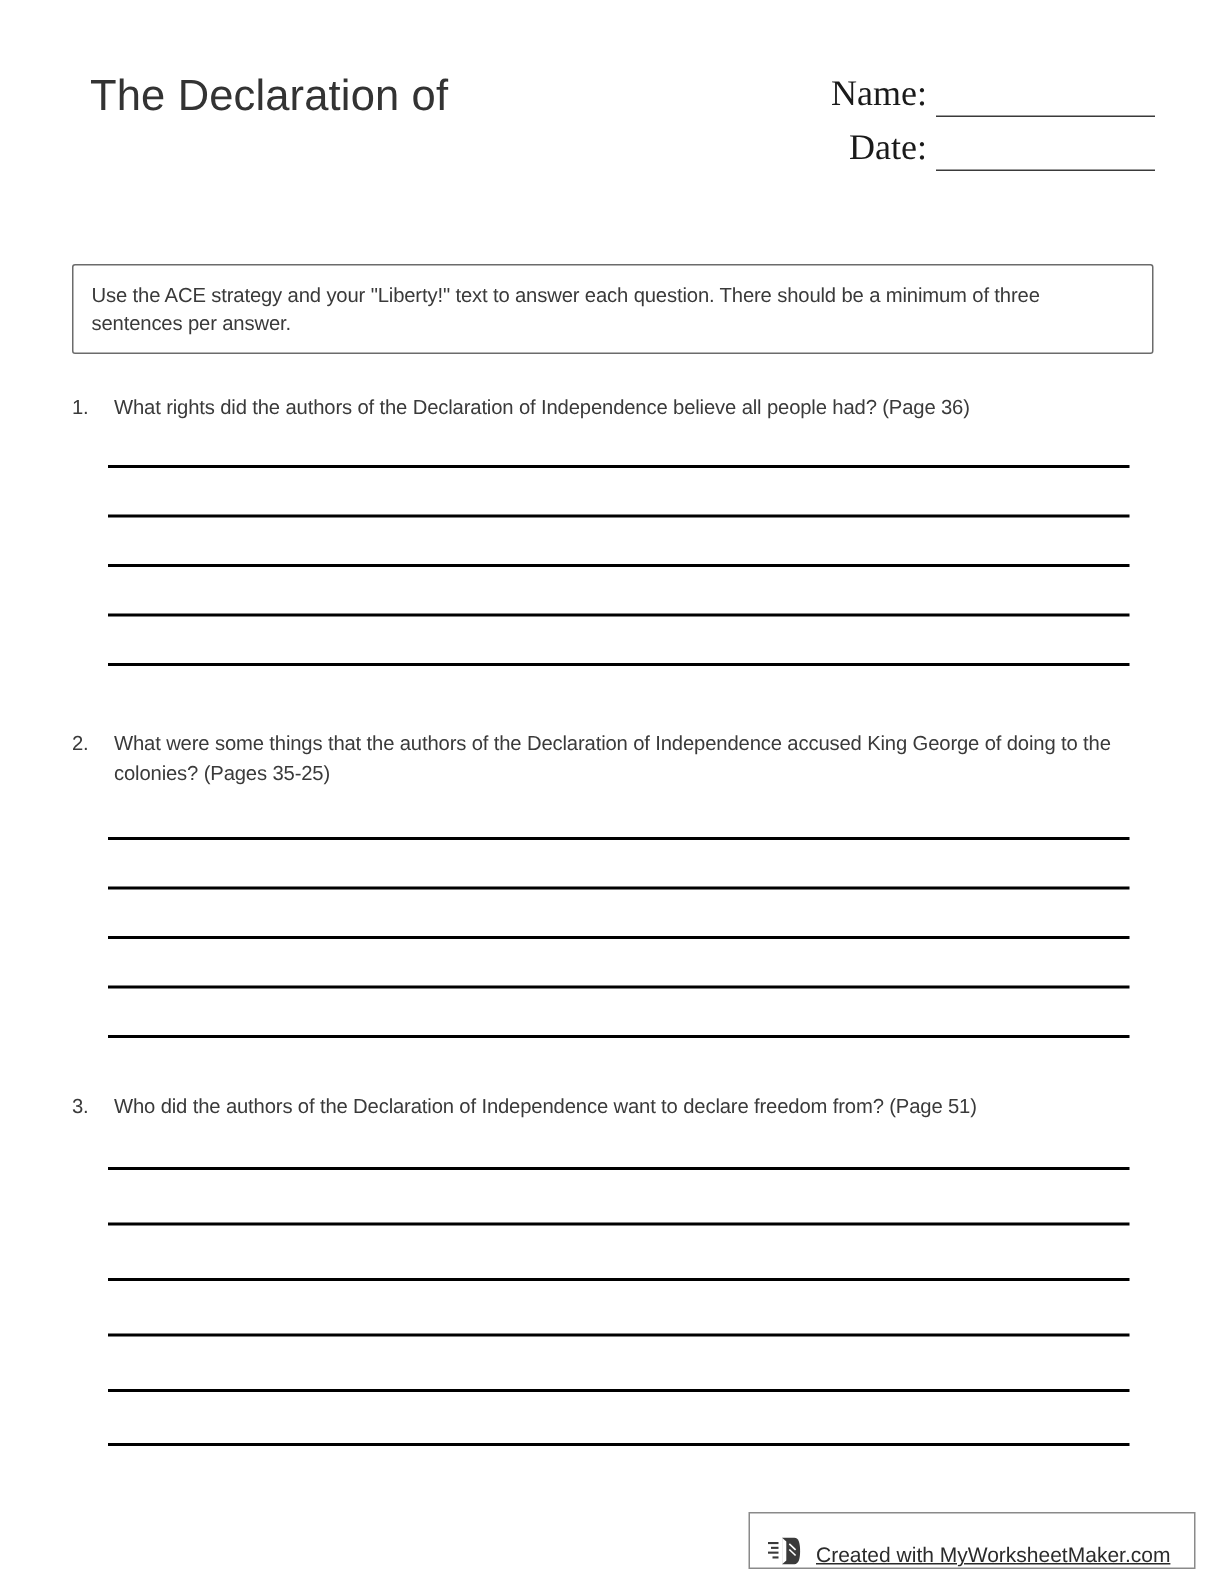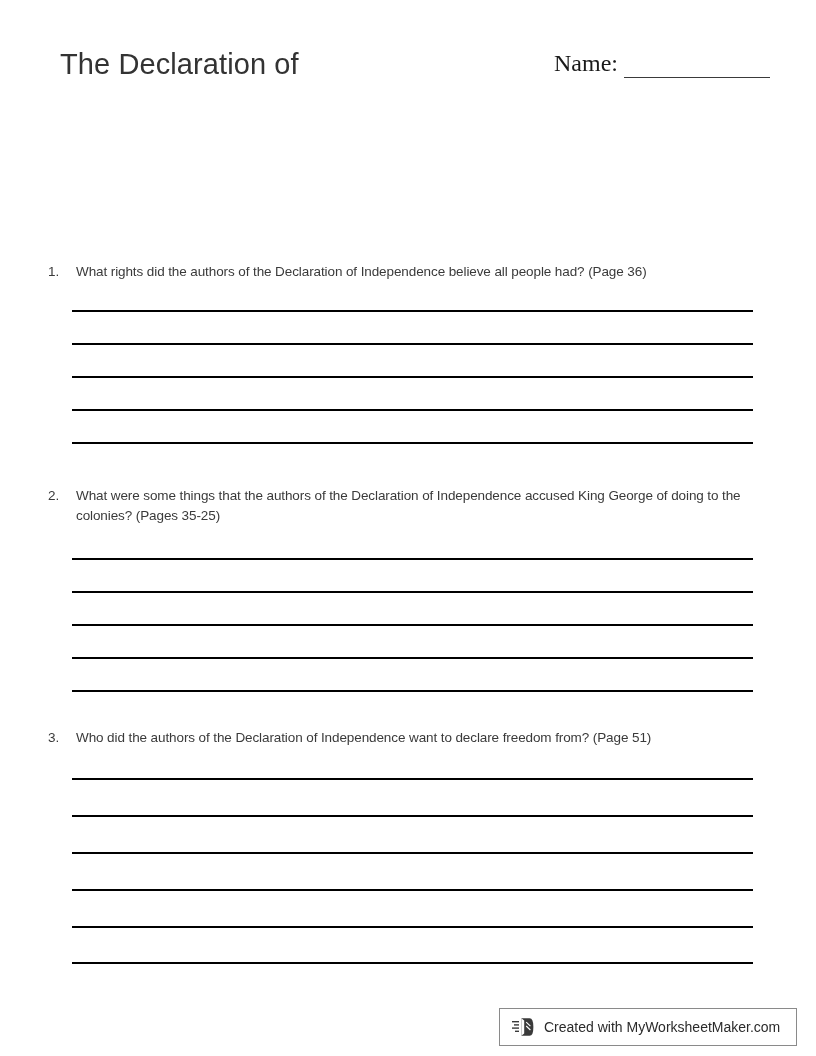--- a/index.html
+++ b/index.html
@@ -145,22 +145,23 @@
   .footer-badge {
     position: absolute;
     left: 499px;
     top: 1008px;
     width: 298px;
     height: 38px;
     box-sizing: border-box;
     border: 1px solid #8a8a8a;
     background: #ffffff;
     display: flex;
-    align-items: center;
+    align-items: flex-end;
     padding-left: 12px;
+    text-decoration: underline;
   }
   .footer-logo {
     width: 24px;
     height: 22px;
     flex: 0 0 auto;
     margin-right: 8px;
     display: block;
   }
   .footer-text {
     font-size: 14px;
@@ -178,24 +179,31 @@
 
     <div class="title">
       <span class="tline">The Declaration of</span>
     </div>
 
     <div class="namedate">
       <div class="nd-row">
         <span class="nd-label">Name:</span>
         <span class="nd-line"></span>
       </div>
+      <div class="nd-row">
+        <span class="nd-label">Date:</span>
+        <span class="nd-line"></span>
+      </div>
     </div>
 
   </div>
 
+  <div class="instructions">
+    <div class="instructions-text">Use the ACE strategy and your "Liberty!" text to answer each question. There should be a minimum of three sentences per answer.</div>
+  </div>
 
   <div class="questions" id="questions-root">
       <div class="question" style="top: 262px;">
         <div class="q-head">
           <span class="q-num">1.</span>
           <span class="q-text">What rights did the authors of the Declaration of Independence believe all people had? (Page 36)</span>
         </div>
       </div>
       <div class="answer-lines" style="position: absolute; left: 72px; top: 0px; width: 681px;">
         <div class="answer-line" style="position: absolute; left: 0px; top: 310px; width: 681px;"></div>

